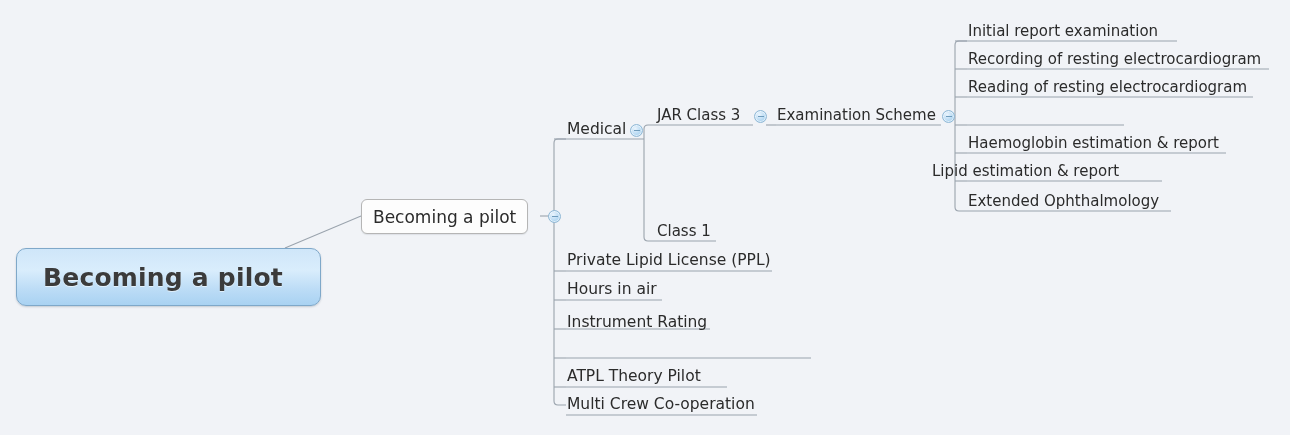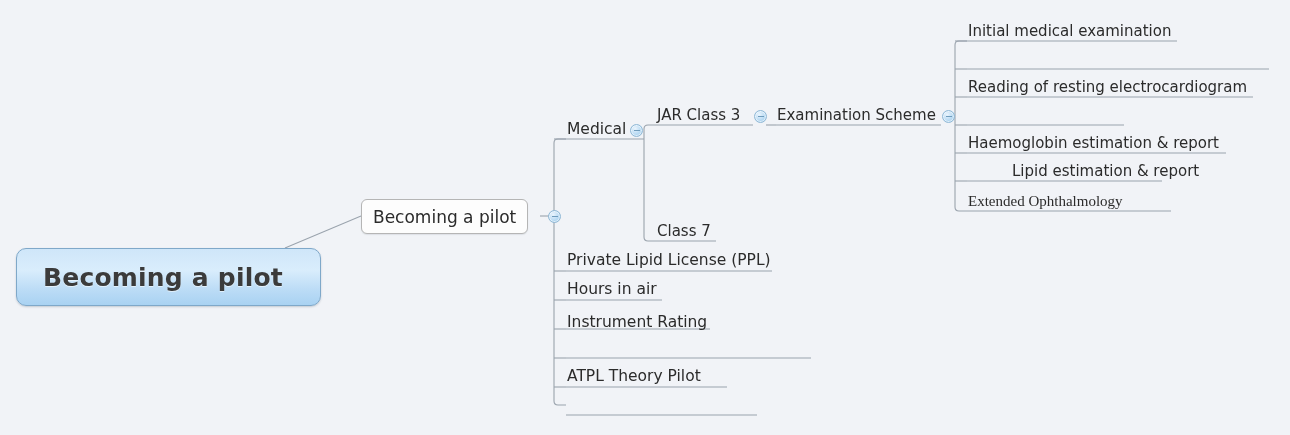--- a/index.html
+++ b/index.html
@@ -169,34 +169,36 @@
 
   <div class="node-label lvl2" style="left:567px; top:251px;">Private Lipid License (PPL)</div>
 
   <div class="node-label lvl2" style="left:567px; top:280px;text-align:right;">Hours in air</div>
 
   <div class="node-label lvl2" style="left:567px; top:313px;">Instrument Rating</div>
 
 
   <div class="node-label lvl2" style="left:567px; top:367px;">ATPL Theory Pilot</div>
 
+  <div class="node-label lvl2" style="left:567px; top:395px;">Multi Crew Co-operation</div>
 
   <div class="node-label" style="left:657px; top:106px;">JAR Class 3</div>
   <div class="toggle" style="left:754px; top:110px;"></div>
 
-  <div class="node-label" style="left:657px; top:222px;">Class 7</div>
+  <div class="node-label" style="left:657px; top:222px;">Class 1</div>
 
   <div class="node-label" style="left:777px; top:106px;">Examination Scheme</div>
   <div class="toggle" style="left:942px; top:110px;"></div>
 
-  <div class="node-label" style="left:968px; top:22px;">Initial medical examination</div>
-
+  <div class="node-label" style="left:968px; top:22px;">Initial report examination</div>
+
+  <div class="node-label" style="left:968px; top:50px;">Recording of resting electrocardiogram</div>
 
   <div class="node-label" style="left:968px; top:78px;">Reading of resting electrocardiogram</div>
 
 
   <div class="node-label" style="left:968px; top:134px;">Haemoglobin estimation &amp; report</div>
 
-  <div class="node-label" style="left:1012px; top:162px;">Lipid estimation &amp; report</div>
-
-  <div class="node-label" style="left:968px; top:192px;font-family:Liberation Serif, serif;">Extended Ophthalmology</div>
+  <div class="node-label" style="left:932px; top:162px;">Lipid estimation &amp; report</div>
+
+  <div class="node-label" style="left:968px; top:192px;">Extended Ophthalmology</div>
 
 </div>
 
 </body></html>

